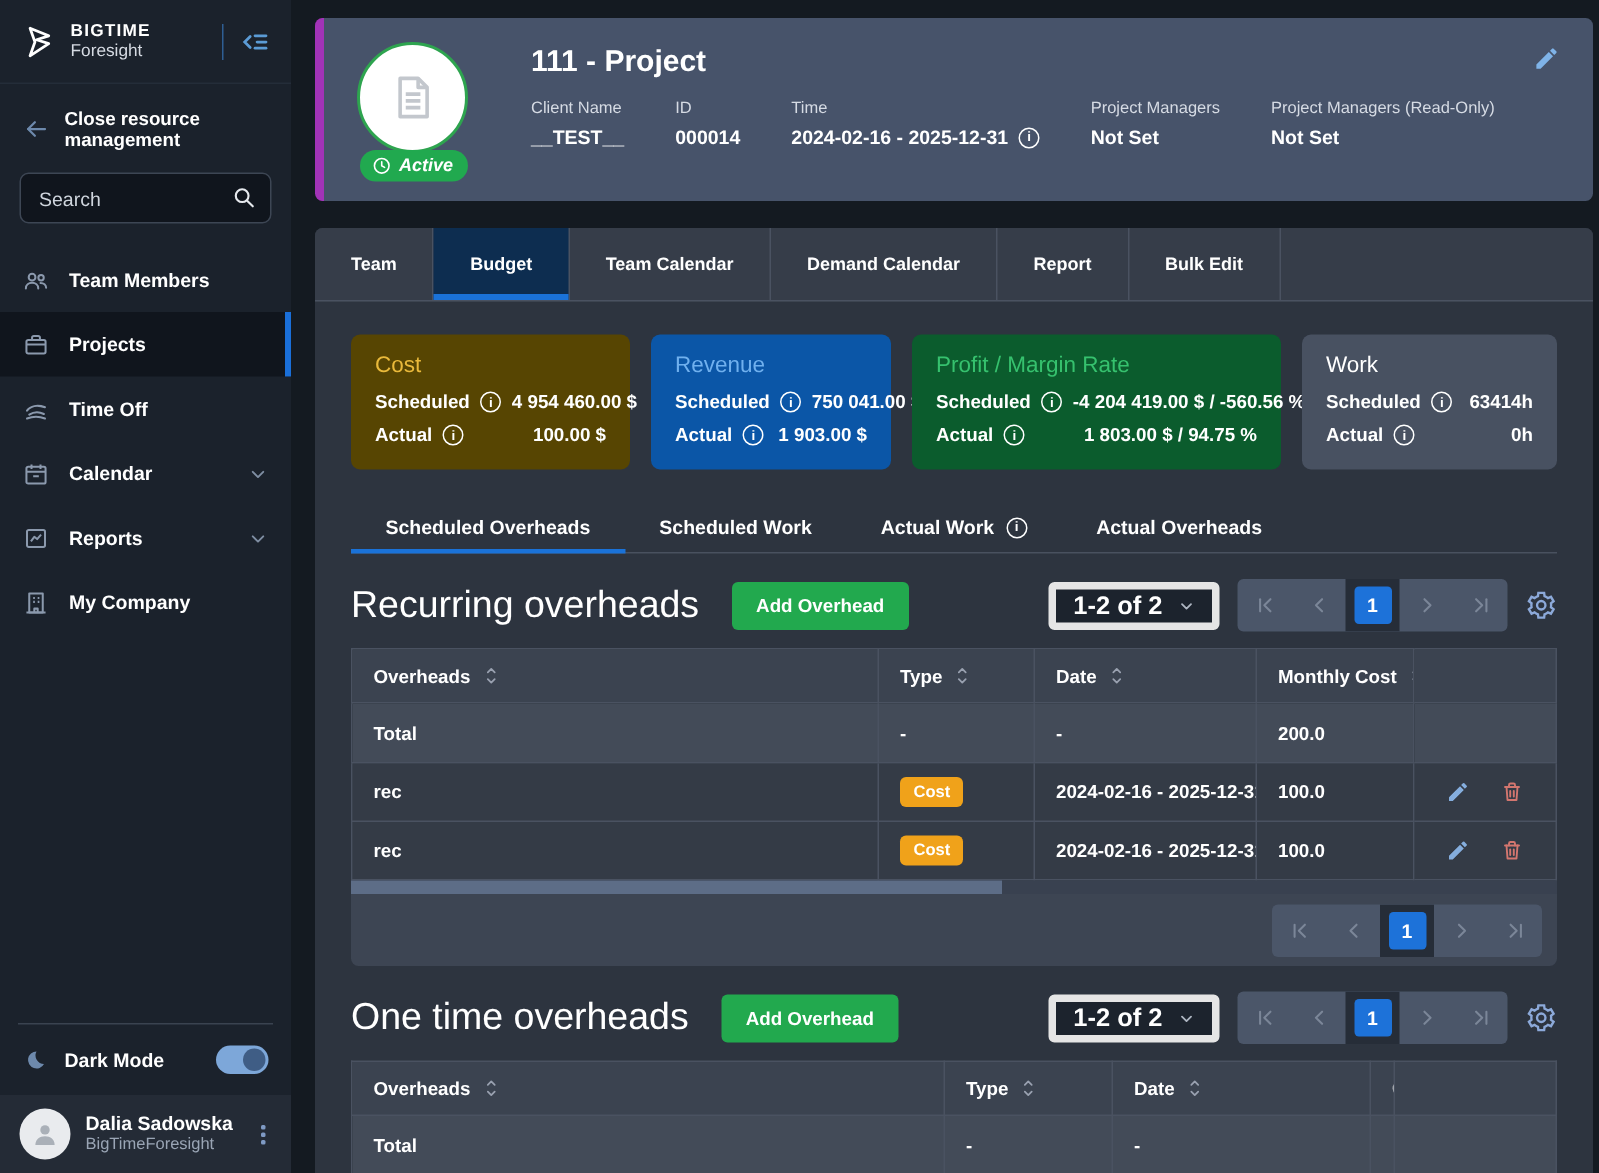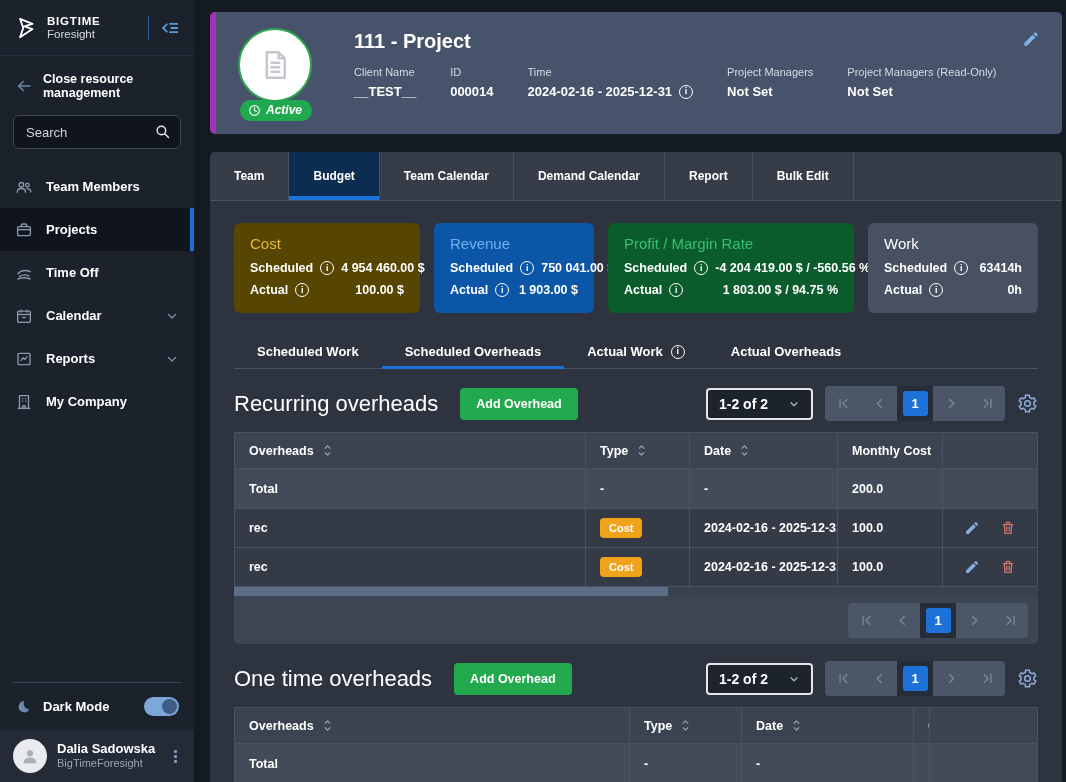--- a/index.html
+++ b/index.html
@@ -86,24 +86,24 @@
   .card.profit { width:246px; background:#0b5c2d; } .card.profit .card-title { color:#36c16e; }
   .card.work { flex:1; background:#485161; } .card.work .card-title { color:#fff; }
 
   
   .subtabs { display:flex; margin-top:22px; border-bottom:1px solid #49515f; }
   .subtab { padding:0 23px; height:33px; display:flex; align-items:center; gap:8px; font-size:13px; font-weight:bold; position:relative; cursor:pointer; }
   .subtab.selected::after { content:""; position:absolute; left:0; right:0; bottom:-1px; height:3px; background:#1a72d8; }
 
   
   .section-head { display:flex; align-items:center; gap:22px; margin-top:17px; margin-bottom:11px; }
-  .section-title { font-size:22px; }
+  .section-title { font-size:25px; }
   .btn-green { background:#22a94e; color:#fff; border:none; border-radius:4px; font-weight:bold; font-size:12.5px; font-family:inherit; padding:9px 16px; cursor:pointer; }
   .controls { margin-left:auto; display:flex; align-items:center; gap:12px; }
-  .page-size { height:32px; background:#1c232d; border:2px solid #e5e5e5; border-radius:4px; display:flex; align-items:center; gap:20px; padding:0 11px; font-size:14px; font-weight:bold; cursor:pointer; }
+  .page-size { height:32px; background:#1c232d; border:5px solid #e5e5e5; border-radius:4px; display:flex; align-items:center; gap:10px; padding:0 11px; font-size:17px; font-weight:bold; cursor:pointer; }
   .page-size .chev { color:#aeb6c2; display:flex; }
   .pager { display:flex; align-items:stretch; background:#4b5669; border-radius:4px; overflow:hidden; height:35px; }
   .pager .pbtn { width:36px; display:flex; align-items:center; justify-content:center; color:#7b8698; cursor:pointer; }
   .pager .pcur-wrap { width:36px; background:#262d38; display:flex; align-items:center; justify-content:center; }
   .pager .pcur { width:25px; height:25px; background:#1d72d9; border-radius:3px; display:flex; align-items:center; justify-content:center; font-size:13px; font-weight:bold; cursor:pointer; }
   .gear { color:#8ca9d9; display:flex; cursor:pointer; }
 
   
   table.grid { width:100%; border-collapse:collapse; table-layout:fixed; font-size:12.5px; }
   table.grid th, table.grid td { border:1px solid #4a5261; padding:0 14px; text-align:left; overflow:hidden; white-space:nowrap; }
@@ -398,25 +398,25 @@
             </div>
             <div class="card-row">
               <span>Actual</span>
               <span class="info">i</span>
               <span class="cval">0h</span>
             </div>
           </div>
         </div>
 
         <div class="subtabs">
+          <div class="subtab selected">
+              <span>Scheduled Overheads</span>
+            </div>
           <div class="subtab">
               <span>Scheduled Work</span>
-            </div>
-          <div class="subtab selected">
-              <span>Scheduled Overheads</span>
             </div>
           <div class="subtab">
               <span>Actual Work</span>
               <span class="info">i</span>
             </div>
           <div class="subtab">
               <span>Actual Overheads</span>
             </div>
         </div>
 

